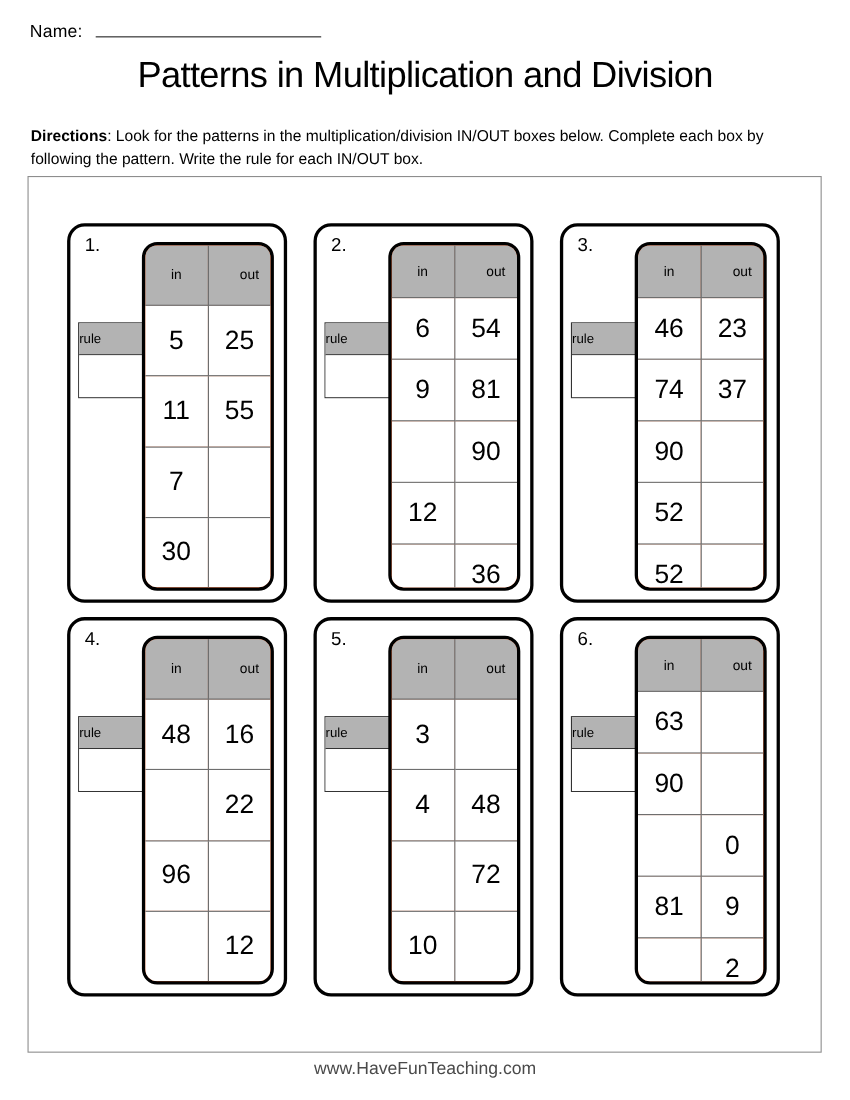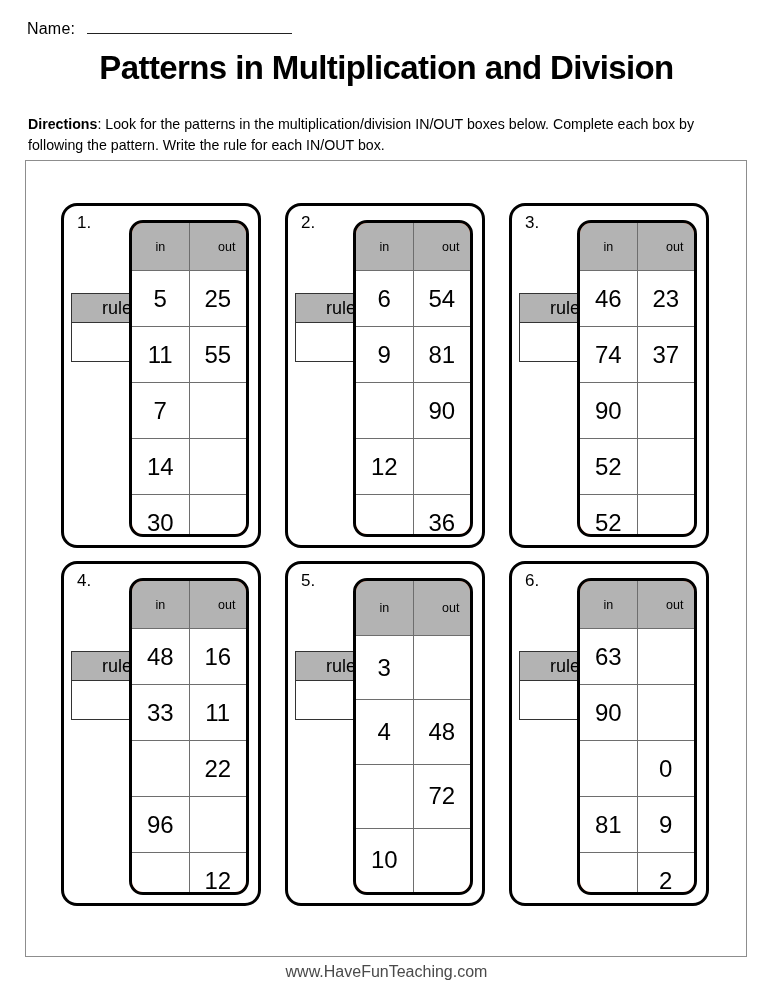--- a/index.html
+++ b/index.html
@@ -38,21 +38,21 @@
   }
 
   
   .page-title {
     position: absolute;
     left: 0;
     top: 48px;
     width: 773px;
     text-align: center;
     font-size: 33px;
-    font-weight: bold;
+    font-weight: normal;
     letter-spacing: -0.6px;
     line-height: 40px;
   }
 
   
   .directions {
     position: absolute;
     left: 28px;
     top: 114px;
     width: 712px;
@@ -110,22 +110,22 @@
     left: 7px;
     top: 87px;
     width: 62px;
     border: 1.3px solid #333;
     box-sizing: border-box;
     background: #fff;
   }
   .rule-head {
     background: #b3b3b3;
     border-bottom: 1.3px solid #333;
-    font-size: 18px;
-    text-align: right;
+    font-size: 12px;
+    text-align: left;
     line-height: 28px;
     height: 28px;
   }
   .rule-blank {
     height: 38px;
     background: #fff;
   }
 
   
   .io-table {
@@ -214,24 +214,20 @@
           </tr>
           <tr>
             <td>11</td>
             <td>55</td>
           </tr>
           <tr>
             <td>7</td>
             <td></td>
           </tr>
           <tr>
-            <td>14</td>
-            <td></td>
-          </tr>
-          <tr>
             <td>30</td>
             <td></td>
           </tr>
         </tbody>
           </table>
       </div>
     </div>
 
     <div class="problem-box">
       <div class="problem-number">2.</div>
@@ -320,24 +316,20 @@
           <tbody>
               <tr>
             <th>in</th>
             <th>out</th>
           </tr>
           <tr>
             <td>48</td>
             <td>16</td>
           </tr>
           <tr>
-            <td>33</td>
-            <td>11</td>
-          </tr>
-          <tr>
             <td></td>
             <td>22</td>
           </tr>
           <tr>
             <td>96</td>
             <td></td>
           </tr>
           <tr>
             <td></td>
             <td>12</td>

